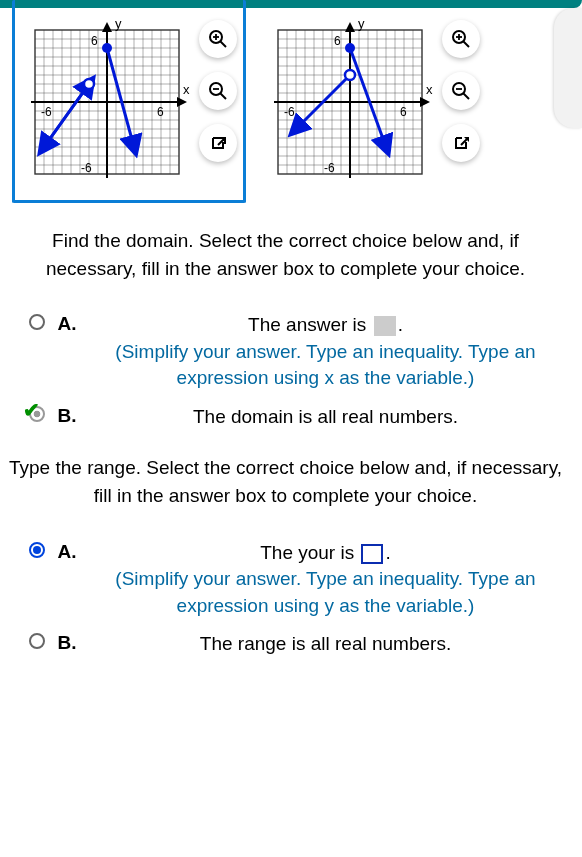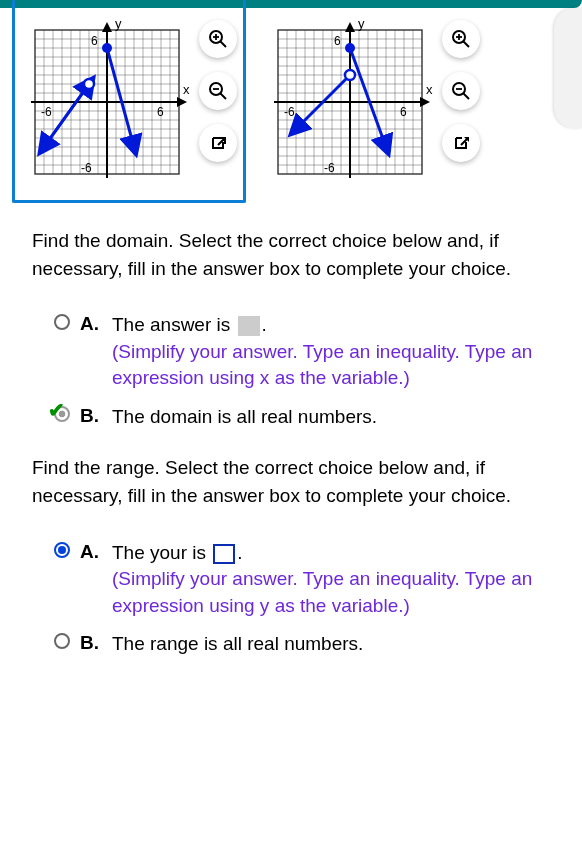--- a/index.html
+++ b/index.html
@@ -54,21 +54,22 @@
     height: 38px;
     border-radius: 50%;
     background: #fff;
     box-shadow: 0 2px 5px rgba(0,0,0,.25);
     display: flex;
     align-items: center;
     justify-content: center;
     cursor: pointer;
   }
   .content-area {
-    padding: 24px 18px 10px 32px;
+    padding: 24px 18px 10px 7px;
+    text-align: center;
   }
   .question-text {
     margin-bottom: 30px;
     line-height: 1.45;
   }
   .choice-block {
     margin-left: 20px;
     margin-bottom: 24px;
   }
   .choice-row {
@@ -122,21 +123,21 @@
     font-weight: bold;
     width: 24px;
     flex: 0 0 24px;
     padding-top:1px;
   }
   .choice-body {
     flex: 1;
     line-height: 1.4;
   }
   .simplify-hint {
-    color: #6d28d9;
+    color: #0369a1;
   }
   .blank-box {
     display: inline-block;
     width: 22px;
     height: 20px;
     background: #ccc;
     vertical-align: middle;
     margin: 0 2px;
   }
   .blank-box.active {
@@ -371,21 +372,21 @@
         <span class="radio checked-disabled"></span>
         <span class="checkmark-overlay">✔</span>
       </div>
       <div class="letter">B.</div>
       <div class="choice-body">
         <span>The domain is all real numbers.</span>
       </div>
     </div>
   </div>
 
-  <p class="question-text">Find the range. Select the correct choice below and, if necessary, fill in the answer box to complete your choice.</p>
+  <p class="question-text">Type the range. Select the correct choice below and, if necessary, fill in the answer box to complete your choice.</p>
 
   <div class="choice-block">
     <div class="choice-row">
       <div class="radio-wrap">
           <span class="radio selected"></span>
         </div>
       <div class="letter">A.</div>
       <div class="choice-body">
         <span>The your is </span><span class="blank-box active"></span><span>.</span><br>
         <span class="simplify-hint">(Simplify your answer. Type an inequality. Type an expression using y as the variable.)</span>

